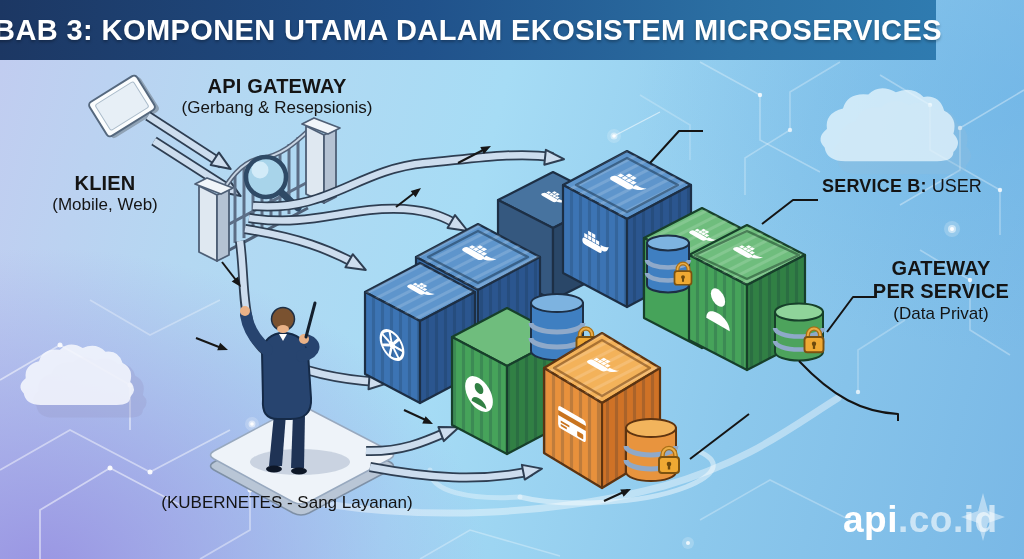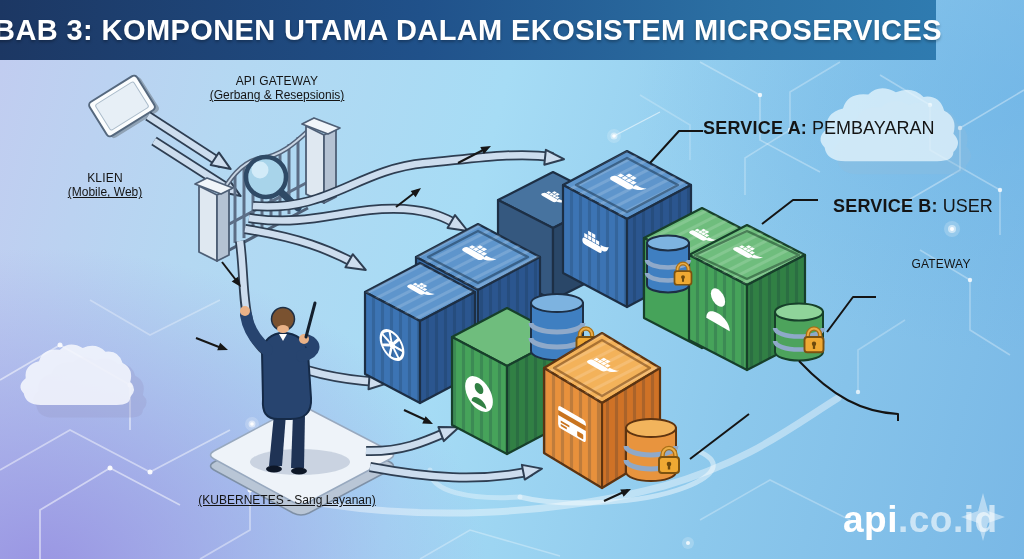--- a/index.html
+++ b/index.html
@@ -10,22 +10,22 @@
       radial-gradient(ellipse 650px 420px at 100% 18%, rgba(105,178,230,.5), rgba(105,178,230,0) 60%),
       linear-gradient(105deg,#c2ccf0 0%,#b4d8f2 22%,#a6dcf5 45%,#8cc8ec 72%,#79b8e6 100%);}
   .titlebar{position:absolute;left:0;top:0;width:936px;height:60px;
     background:linear-gradient(90deg,#1c3763 0%,#20518a 45%,#2b6fa3 78%,#2f7bb0 100%);
     display:flex;align-items:center;justify-content:center;}
   .titlebar span{color:#fff;font-weight:800;font-size:29px;letter-spacing:.4px;
     text-shadow:0 2px 3px rgba(0,0,0,.28);white-space:nowrap;}
   svg.scene{position:absolute;left:0;top:0;}
   .lbl{position:absolute;color:#141414;text-align:center;line-height:1.2;white-space:nowrap;}
   .center{transform:translateX(-50%);}
-  .lbl .t{font-weight:400;font-size:12px;letter-spacing:.2px;}
-  .lbl .s{font-size:12px;font-weight:400;text-decoration:underline;}
+  .lbl .t{font-weight:700;font-size:20px;letter-spacing:.2px;}
+  .lbl .s{font-size:17px;font-weight:400;}
   .svc{position:absolute;font-size:18px;color:#141414;white-space:nowrap;}
   .svc b{font-weight:800;letter-spacing:.2px;}
   .svc .v{margin-left:5px;font-weight:400;}
   .dbl .t{line-height:1.17;}
   .logo{position:absolute;left:843px;top:499px;font-size:37px;font-weight:700;
     color:#fff;letter-spacing:.5px;white-space:nowrap;}
   .logo .light{color:rgba(255,255,255,.6);margin-top:27px;}
   .logo svg{position:absolute;left:118px;top:-8px;}
 </style>
 </head>
@@ -416,30 +416,29 @@
   <div class="lbl center" style="left:105px;top:139px;margin-top:32px;">
     <div class="t">KLIEN</div>
     <div class="s">(Mobile, Web)</div>
   </div>
 
   <div class="lbl center" style="left:277px;top:74px;">
     <div class="t">API GATEWAY</div>
     <div class="s">(Gerbang &amp; Resepsionis)</div>
   </div>
 
-  <div class="svc" style="left:703px;top:118px;">
-    <b>SERVICE A:</b><span class="v">PEMBAYARAN</span>
-  </div>
-
-  <div class="svc" style="left:822px;top:196px;margin-left:11px;">
+
+  <div class="svc" style="left:822px;top:176px;">
     <b>SERVICE B:</b><span class="v">USER</span>
   </div>
 
   <div class="lbl dbl center" style="left:941px;top:257px;">
     <div class="t">GATEWAY</div>
+    <div class="t">PER SERVICE</div>
+    <div class="s">(Data Privat)</div>
   </div>
 
 
   <div class="lbl center" style="left:287px;top:493px;">
     <div class="s">(KUBERNETES - Sang Layanan)</div>
   </div>
 
   <div class="logo">
     <svg width="44" height="52" viewBox="0 0 44 52">
       <path d="M22,2 L27,20 L44,26 L27,32 L22,50 L17,32 L0,26 L17,20 Z" fill="rgba(255,255,255,0.45)"></path>

